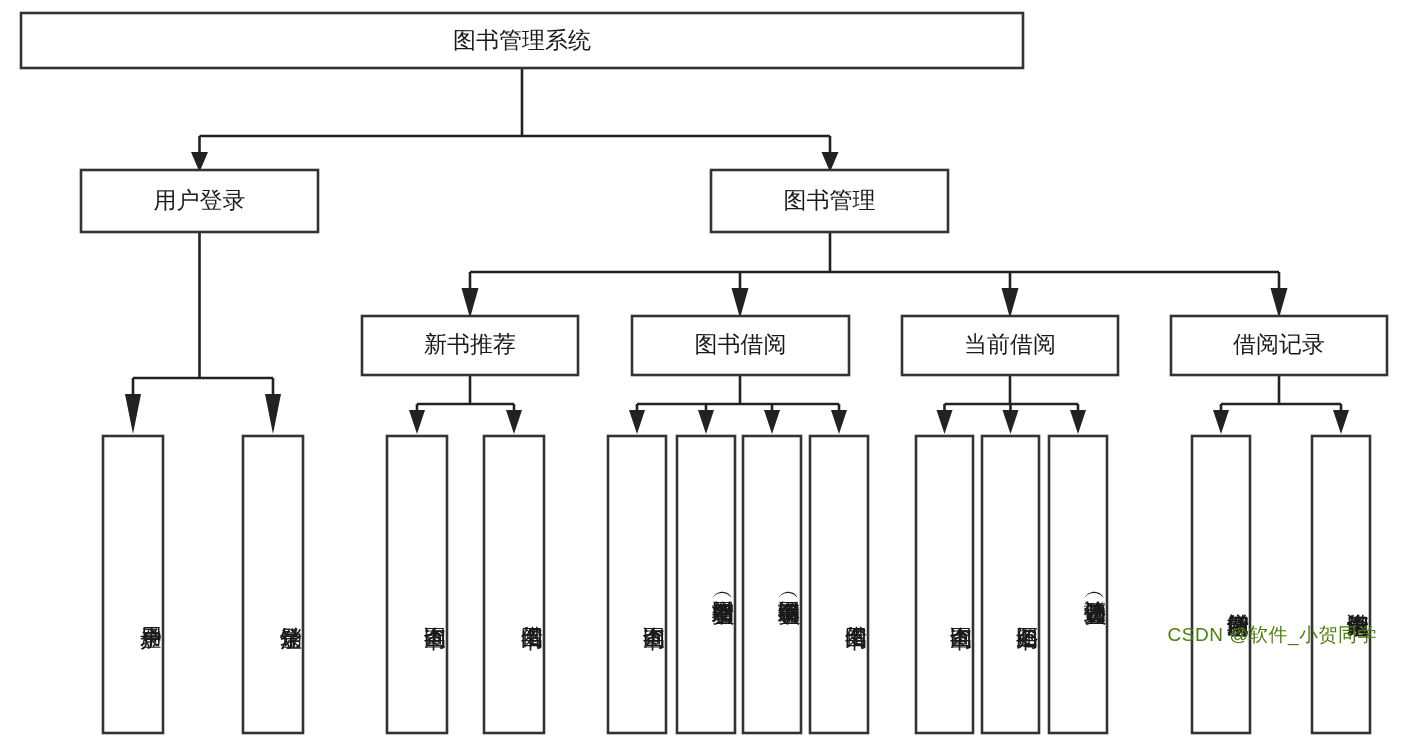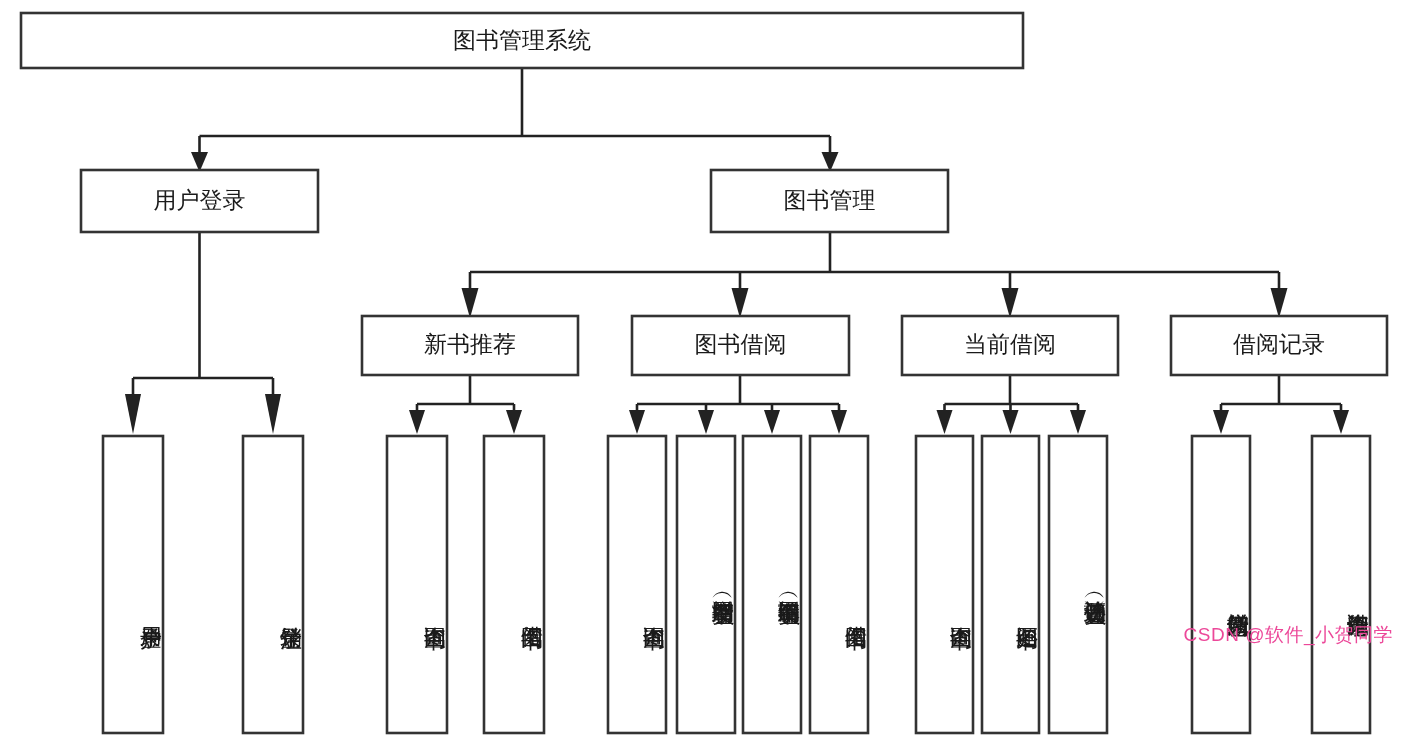--- a/index.html
+++ b/index.html
@@ -66,25 +66,25 @@
     writing-mode: vertical-rl;
     text-orientation: upright;
     display: flex;
     align-items: flex-start;
     justify-content: center;
     pointer-events: none;
     letter-spacing: 0.5px;
   }
   .watermark {
     position: absolute;
-    right: 12px;
+    right: 28px;
     bottom: 6px;
     font-family: "Liberation Sans", "DejaVu Sans", sans-serif;
     font-size: 19px;
-    color: #ec4899;
+    color: #4d7c0f;
     letter-spacing: 0.5px;
     user-select: none;
   }
 </style>
 </head>
 <body>
 
 <div id="diagram-root">
 
   <svg id="flow-svg" viewBox="0 0 1405 747">

